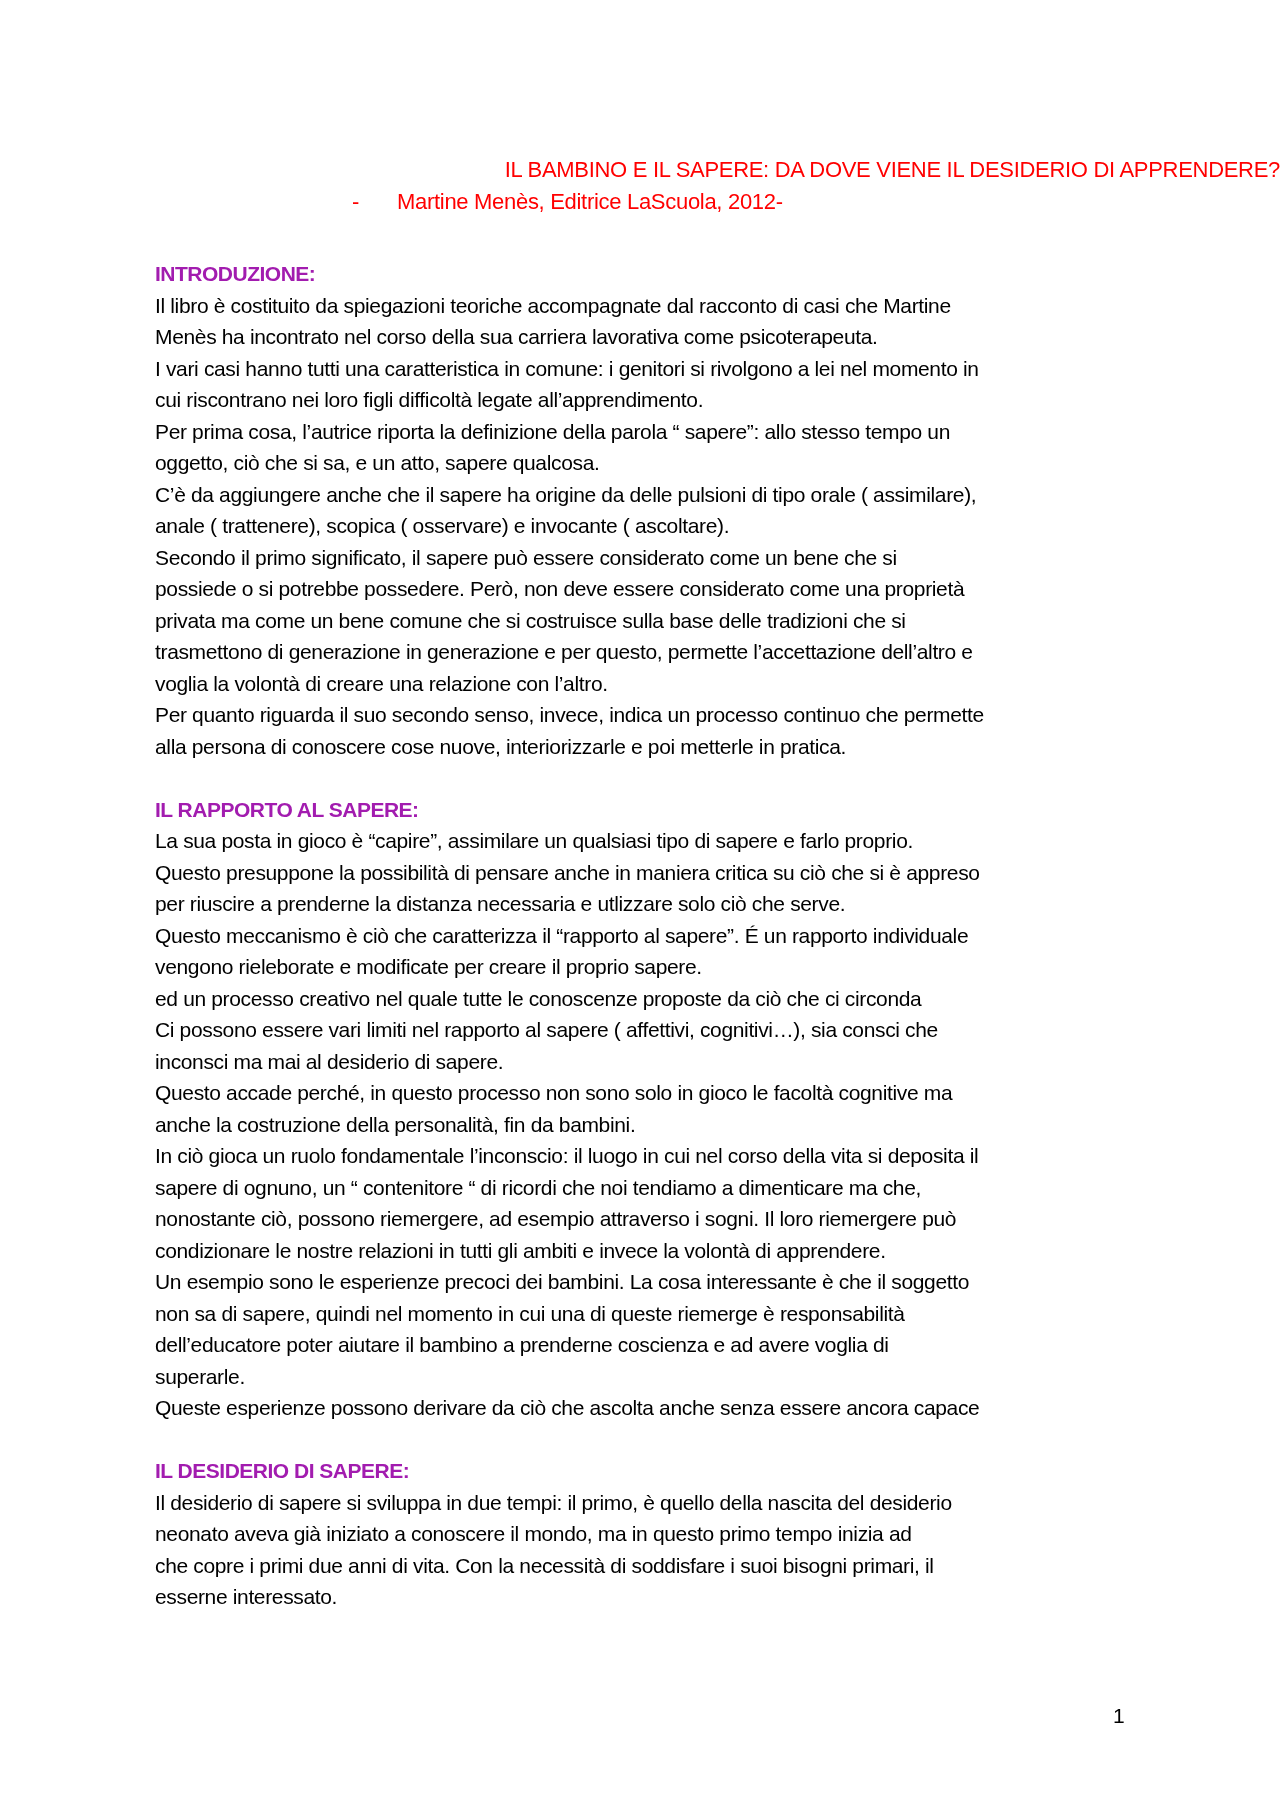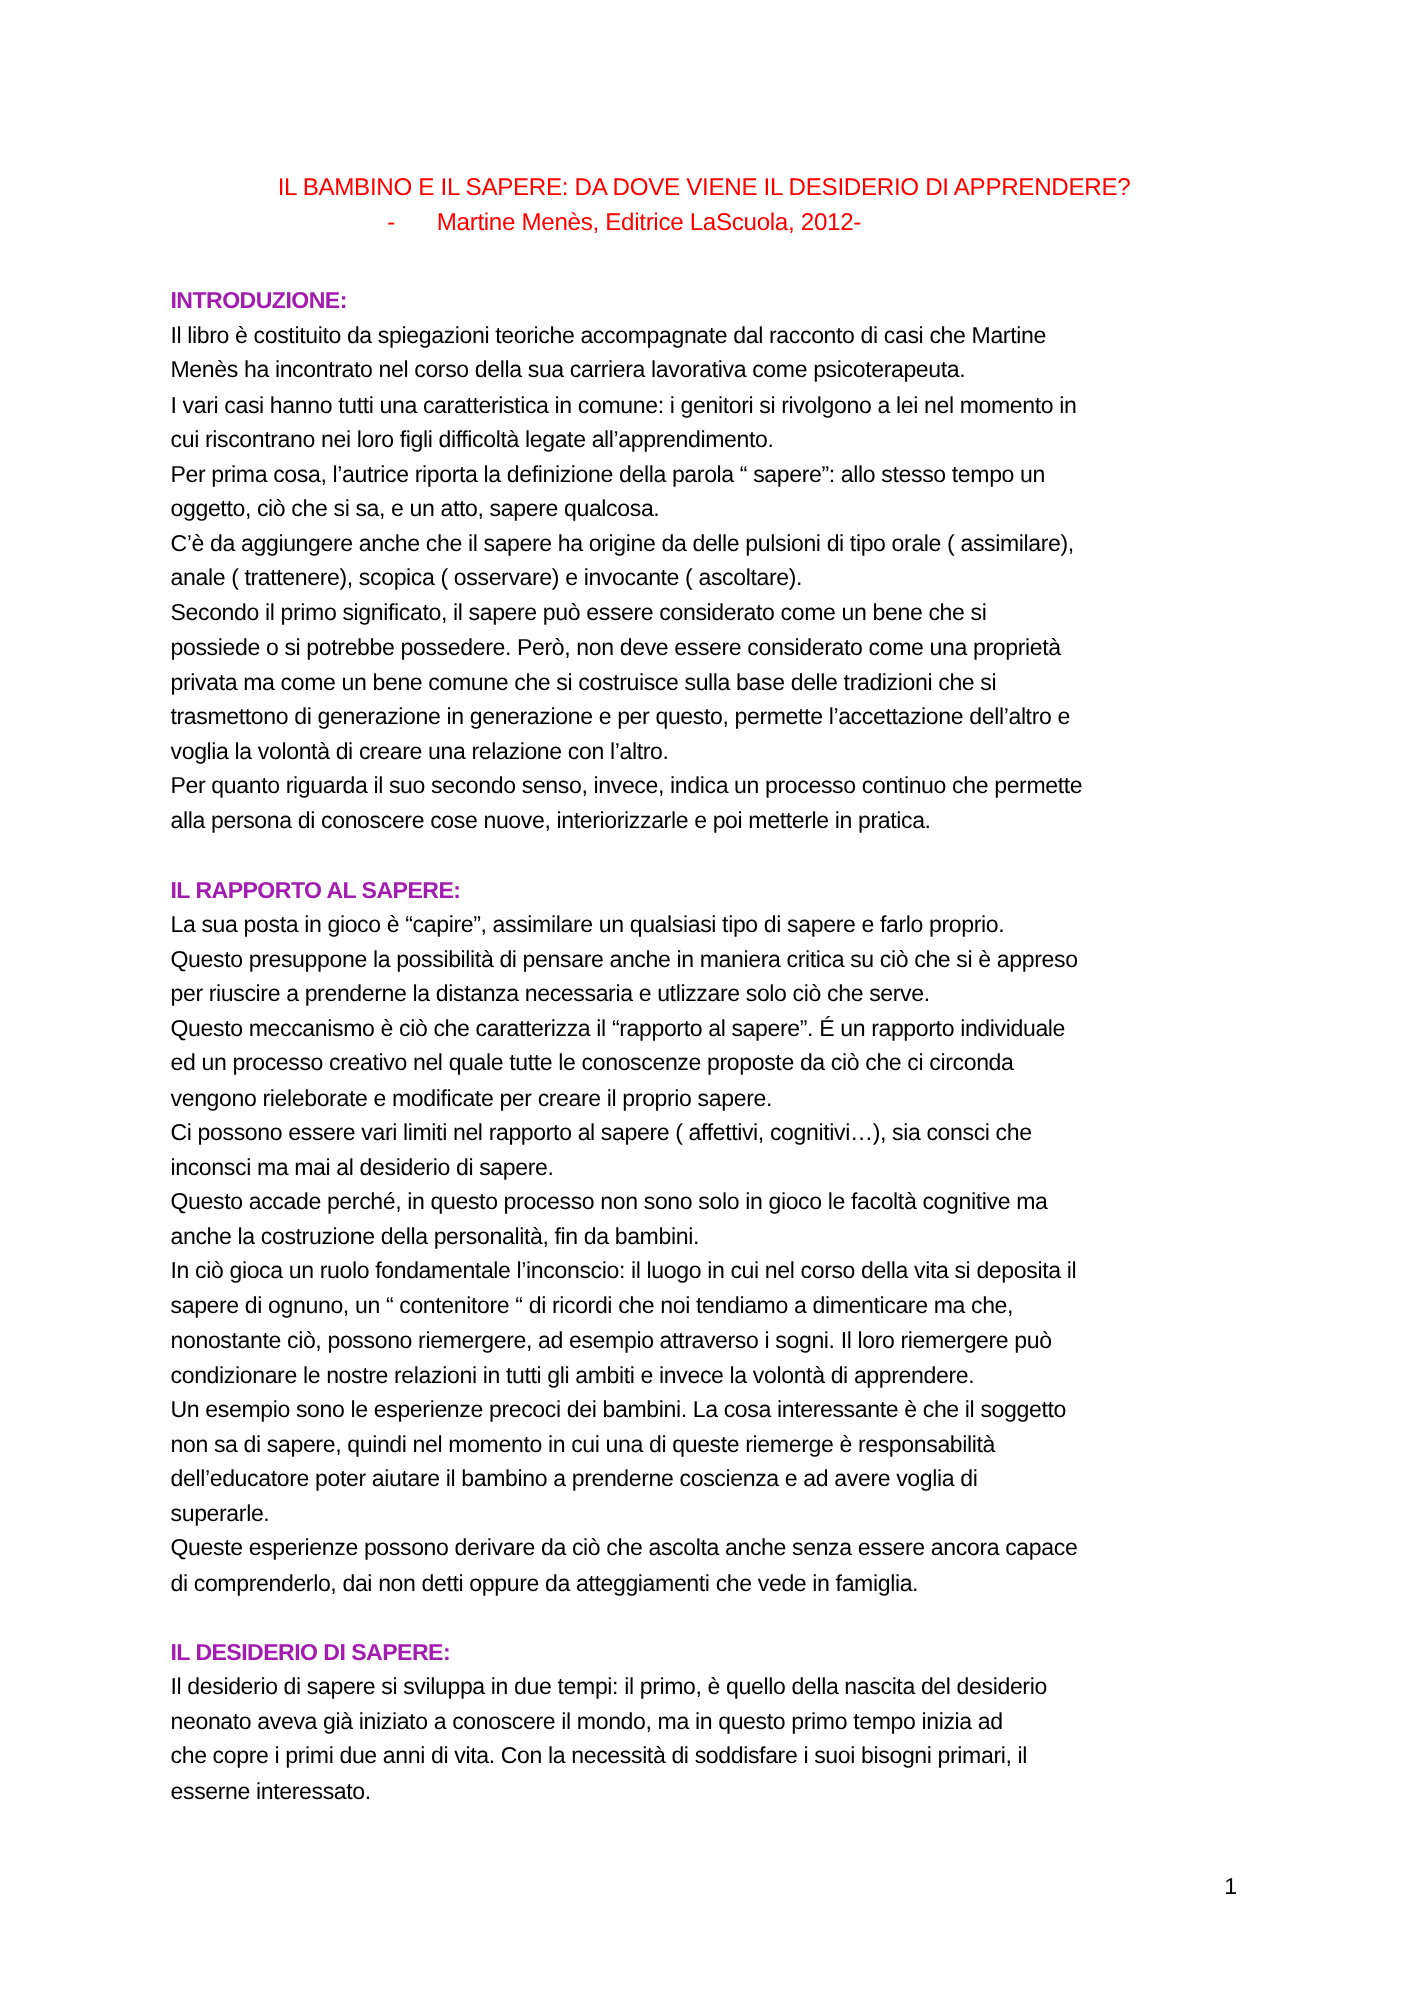--- a/index.html
+++ b/index.html
@@ -26,21 +26,21 @@
     .title-block {
       position: absolute;
       top: 154px;
       left: 0;
       width: 1280px;
       font-size: 22px;
       line-height: 32px;
       color: #ff0000;
     }
     .title-line {
-      text-align: center;
+      text-align: right;
       white-space: nowrap;
       letter-spacing: -0.3px;
     }
     .subtitle-line {
       position: relative;
       white-space: nowrap;
       height: 32px;
       letter-spacing: -0.3px;
     }
     .subtitle-dash {
@@ -121,36 +121,35 @@
     </div>
 
     <div class="section-gap"></div>
 
     <div class="section">
       <div class="section-heading">IL RAPPORTO AL SAPERE:</div>
       <div class="para-line">La sua posta in gioco è “capire”, assimilare un qualsiasi tipo di sapere e farlo proprio.</div>
       <div class="para-line">Questo presuppone la possibilità di pensare anche in maniera critica su ciò che si è appreso</div>
       <div class="para-line">per riuscire a prenderne la distanza necessaria e utlizzare solo ciò che serve.</div>
       <div class="para-line">Questo meccanismo è ciò che caratterizza il “rapporto al sapere”. É un rapporto individuale</div>
+      <div class="para-line">vengono rieleborate e modificate per creare il proprio sapere.</div>
       <div class="para-line">ed un processo creativo nel quale tutte le conoscenze proposte da ciò che ci circonda</div>
-      <div class="para-line">vengono rieleborate e modificate per creare il proprio sapere.</div>
       <div class="para-line">Ci possono essere vari limiti nel rapporto al sapere ( affettivi, cognitivi…), sia consci che</div>
       <div class="para-line">inconsci ma mai al desiderio di sapere.</div>
       <div class="para-line">Questo accade perché, in questo processo non sono solo in gioco le facoltà cognitive ma</div>
       <div class="para-line">anche la costruzione della personalità, fin da bambini.</div>
       <div class="para-line">In ciò gioca un ruolo fondamentale l’inconscio: il luogo in cui nel corso della vita si deposita il</div>
       <div class="para-line">sapere di ognuno, un “ contenitore “ di ricordi che noi tendiamo a dimenticare  ma che,</div>
       <div class="para-line">nonostante ciò, possono riemergere, ad esempio attraverso i sogni. Il loro riemergere può</div>
       <div class="para-line">condizionare le nostre relazioni in tutti gli ambiti e invece la volontà di apprendere.</div>
       <div class="para-line">Un esempio sono le esperienze precoci dei bambini. La cosa interessante è che il soggetto</div>
       <div class="para-line">non sa di sapere, quindi nel momento in cui una di queste riemerge è responsabilità</div>
       <div class="para-line">dell’educatore  poter aiutare il bambino a prenderne coscienza e ad avere voglia di</div>
       <div class="para-line">superarle.</div>
       <div class="para-line">Queste esperienze possono derivare da ciò che ascolta anche senza essere ancora capace</div>
-      <div class="para-line">di comprenderlo, dai non detti oppure da atteggiamenti che vede in famiglia.</div>
     </div>
 
     <div class="section-gap"></div>
 
     <div class="section">
       <div class="section-heading">IL DESIDERIO DI SAPERE:</div>
       <div class="para-line">Il desiderio di sapere si sviluppa in due tempi: il primo, è quello della nascita del desiderio</div>
       <div class="para-line">neonato aveva già iniziato a conoscere il mondo, ma in questo primo tempo inizia ad</div>
       <div class="para-line">che copre i primi due anni di vita. Con la necessità di soddisfare i suoi bisogni primari, il</div>
       <div class="para-line">esserne interessato.</div>

